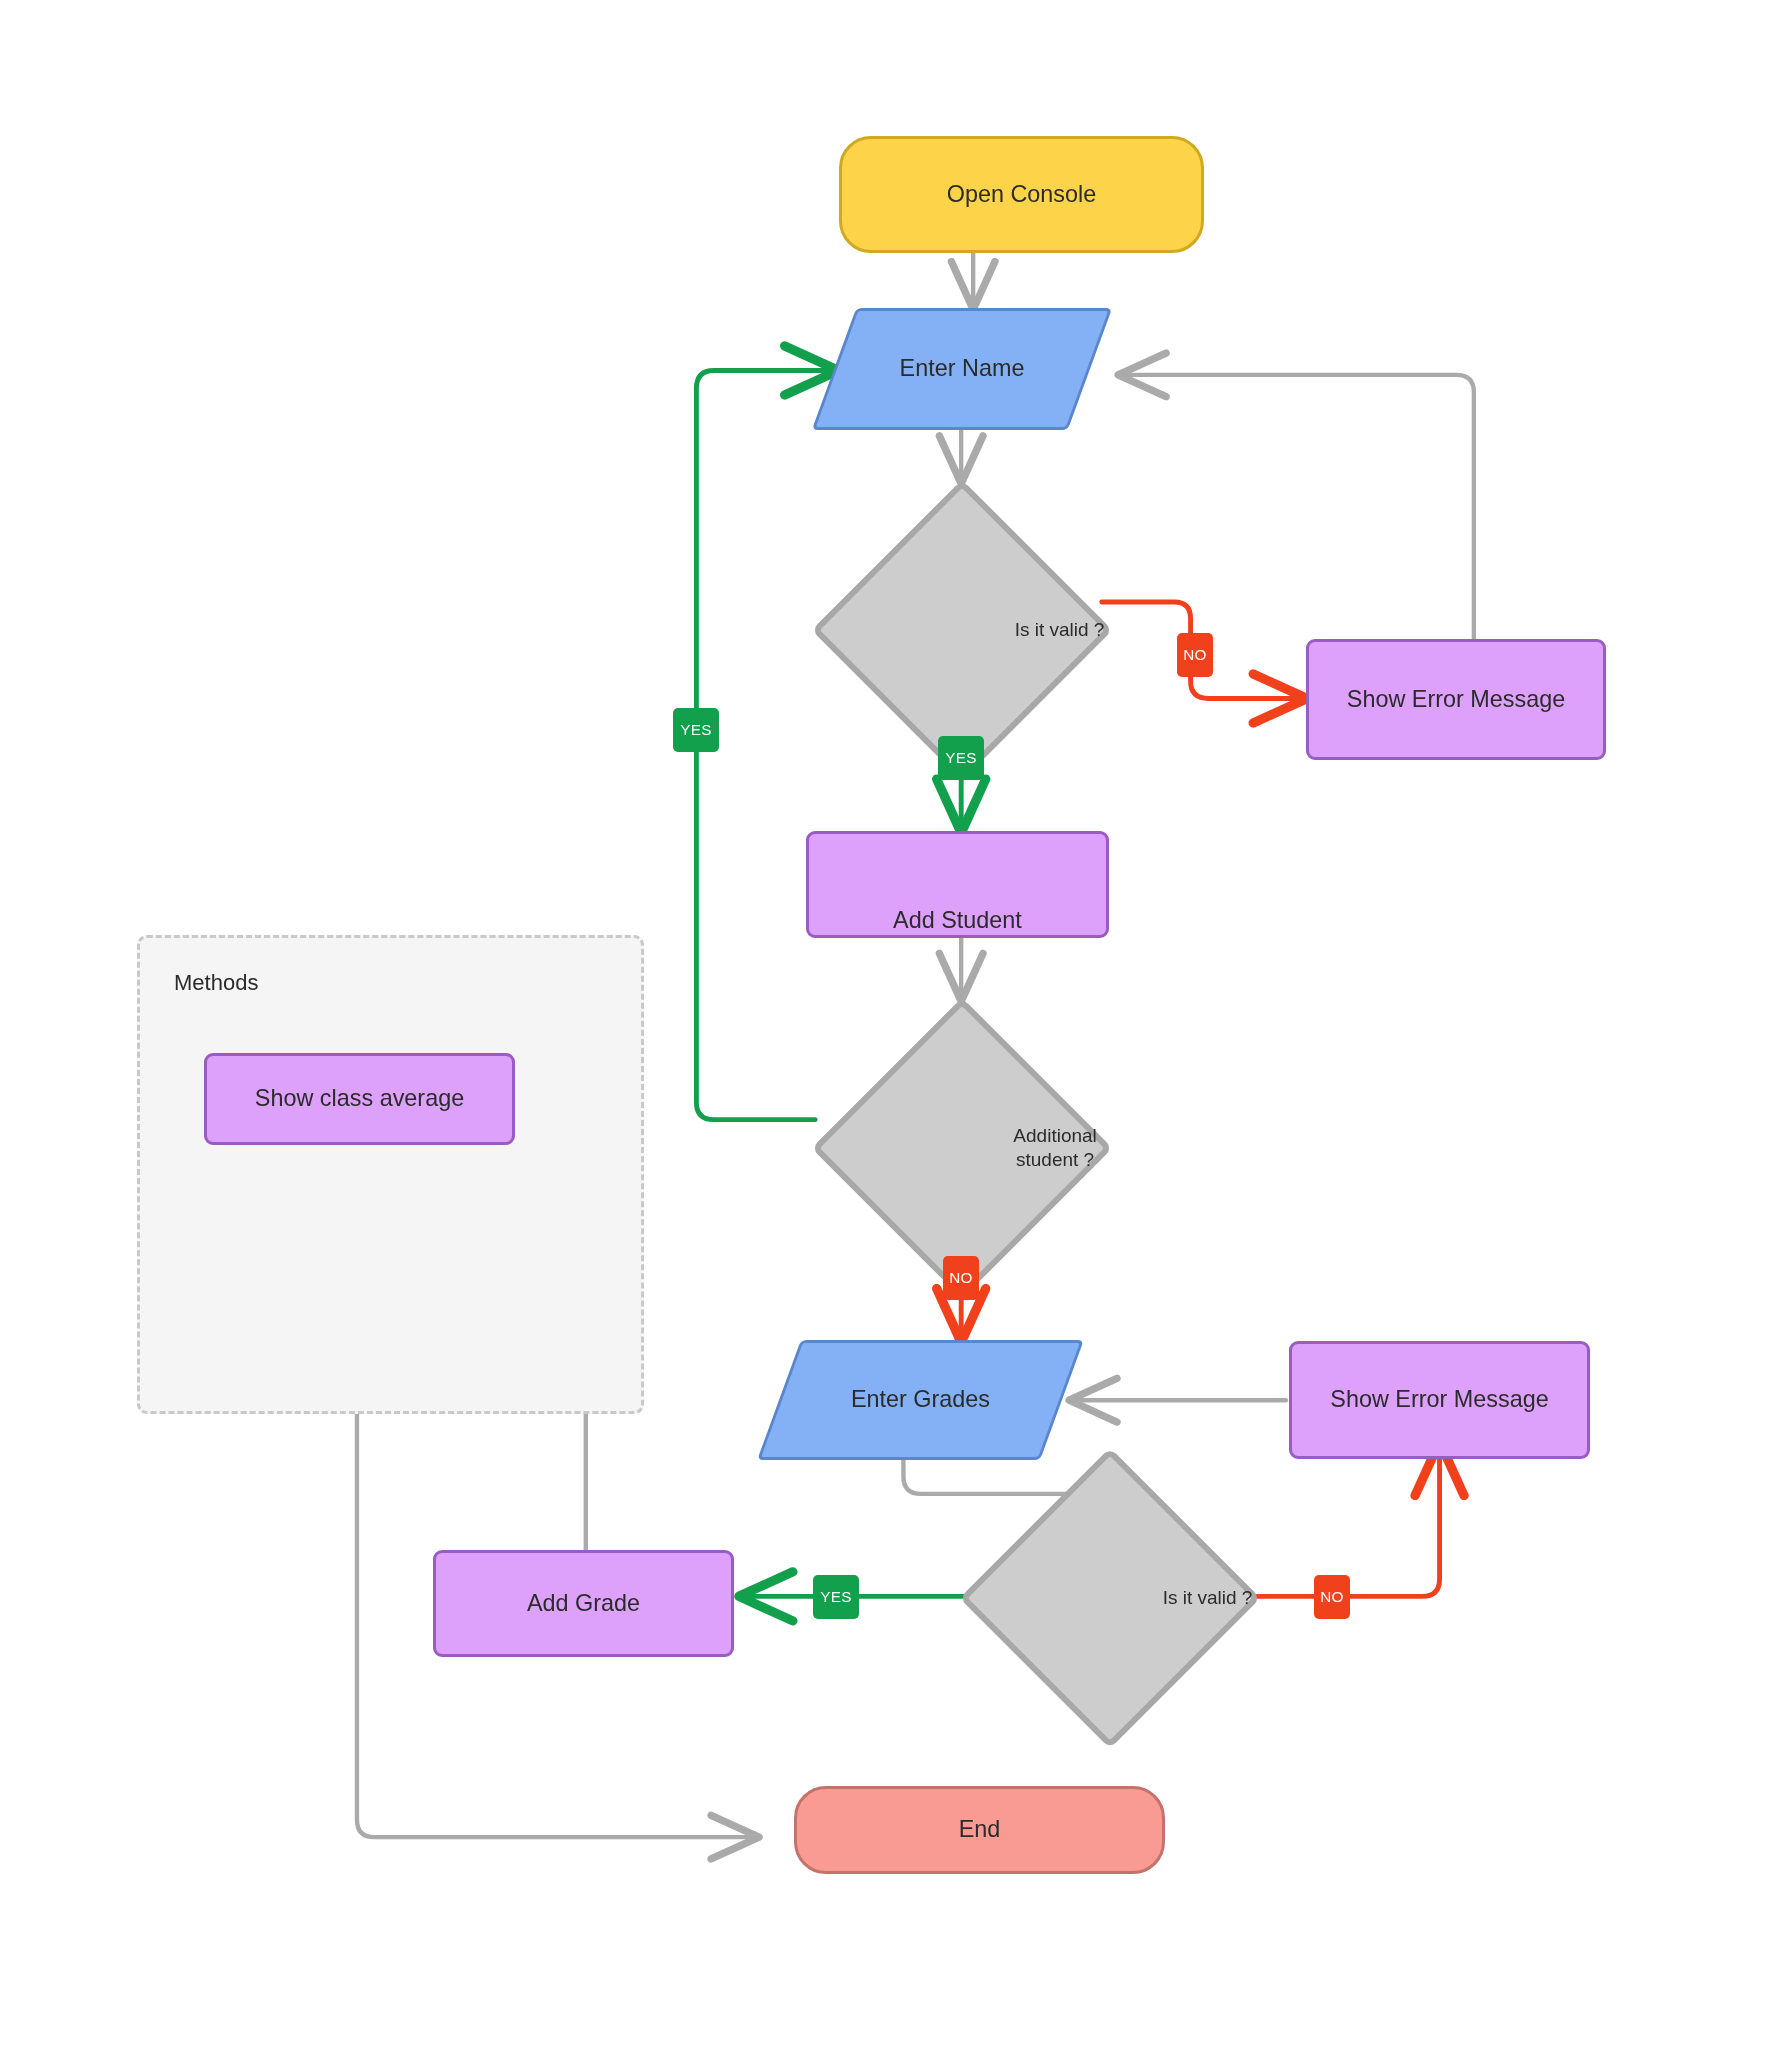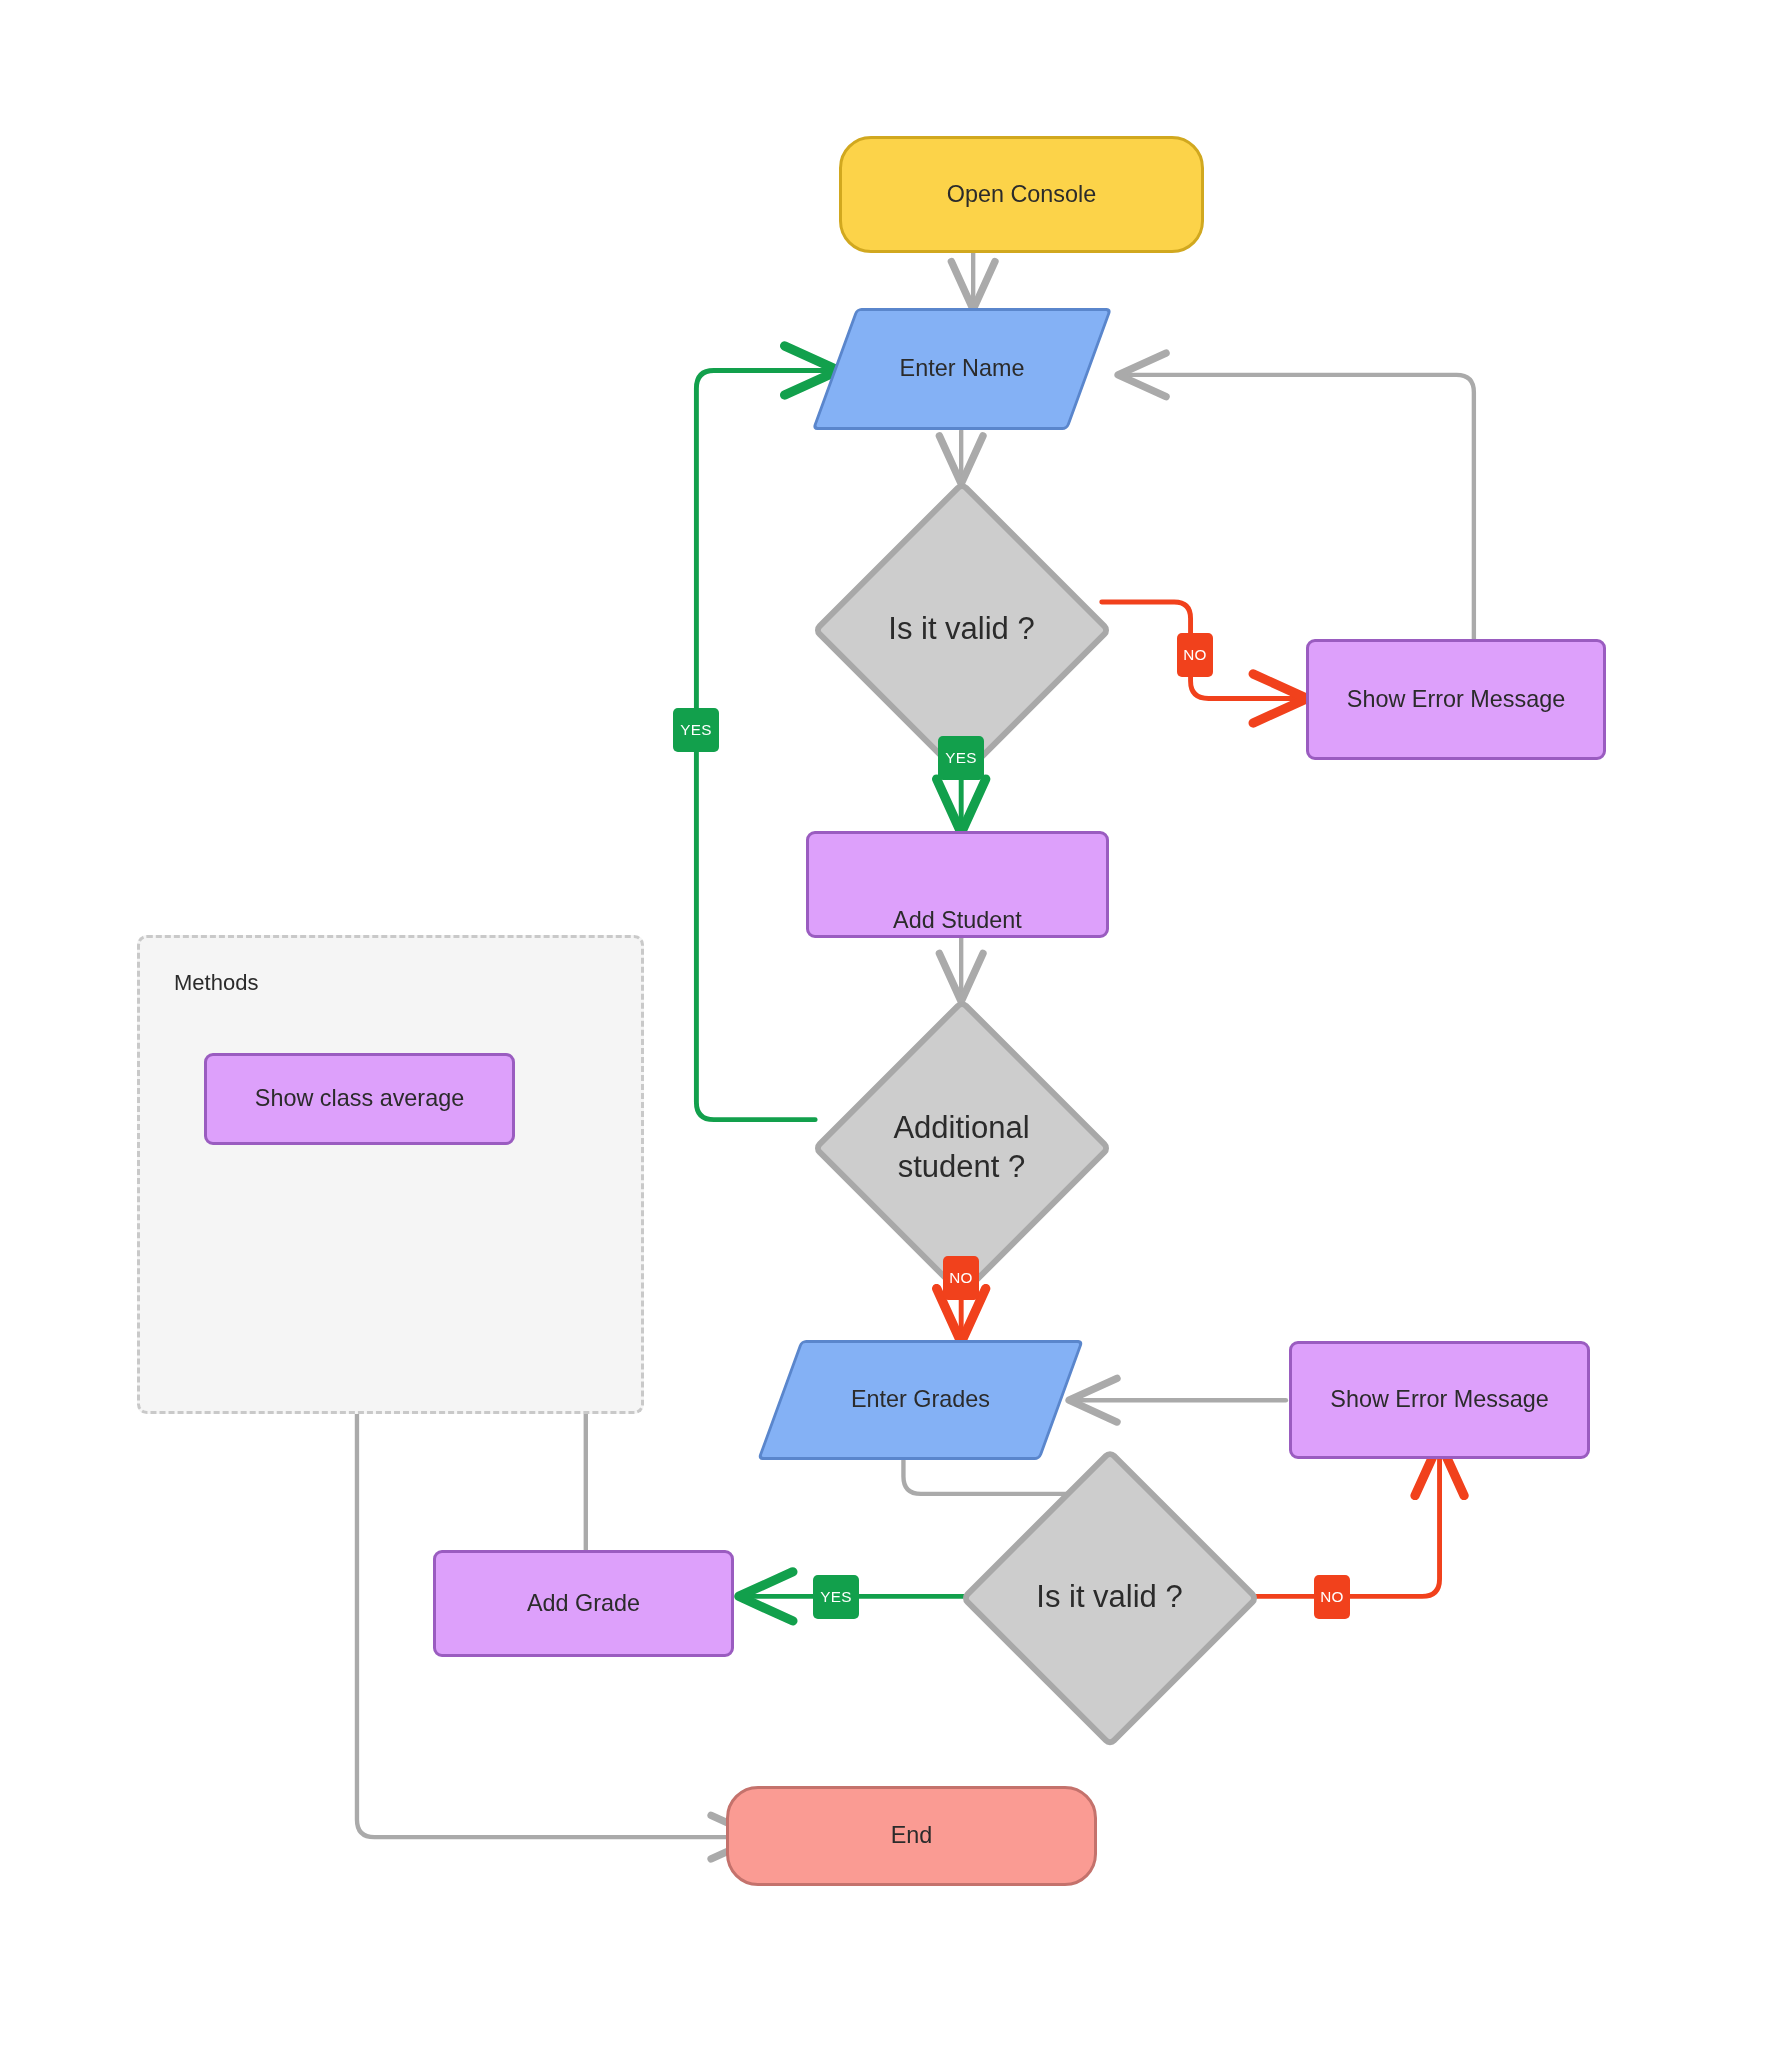--- a/index.html
+++ b/index.html
@@ -13,21 +13,21 @@
   .terminator{border-radius:32px;border:3.8px solid;font-size:23.4px;}
   .start{background:#fcd349;border-color:#d1a81f;}
   .end{background:#fa9b93;border-color:#c4726c;}
 
   .process{border:3.8px solid #9a5cc0;background:#dda0fb;border-radius:9px;font-size:23.4px;}
 
   .io{font-size:23.4px;}
   .io .skew{position:absolute;left:0;top:0;right:0;bottom:0;background:#84b1f5;border:3.8px solid #5a86cc;border-radius:5.4px;transform:skewX(-20deg);box-sizing:border-box;}
   .io span{position:relative;z-index:2;}
 
-  .decision{font-size:31px;}
+  .decision{font-size:19px;justify-content:flex-end;}
   .decision .dia{position:absolute;left:50%;top:50%;width:70.7%;height:70.7%;transform:translate(-50%,-50%) rotate(45deg);background:#cdcdcd;border:6px solid #a8a8a8;border-radius:8.7px;box-sizing:border-box;}
   .decision span{position:relative;z-index:2;}
 
   .group{position:absolute;box-sizing:border-box;border:3.8px dashed #c9c9c9;background:#f5f5f5;border-radius:9.8px;}
   .group-title{position:absolute;font-size:22px;color:#2b2b2b;}
 
   .badge{position:absolute;box-sizing:border-box;display:flex;align-items:center;justify-content:center;color:#ffffff;font-size:15.3px;border-radius:4.9px;letter-spacing:0.3px;}
   .badge-yes{background:#12a04c;}
   .badge-no{background:#f1411c;}
 </style>
@@ -132,21 +132,21 @@
 
   <div class="node process" style="left:433px; top:1550px; width:301px; height:107px;">
     <span>Add Grade</span>
   </div>
 
   <div class="node process" style="left:204px; top:1053px; width:311px; height:92px;">
     <span>Show class average</span>
   </div>
 
 
-  <div class="node terminator end" style="left:726px; top:1786px; width:371px; height:100px;">
+  <div class="node terminator end" style="left:794px; top:1786px; width:371px; height:88px;">
     <span>End</span>
   </div>
 
   <div class="badge badge-no" style="left:1177px; top:633px; width:36px; height:44px;">
     <span>NO</span>
   </div>
 
   <div class="badge badge-yes" style="left:938px; top:736px; width:46px; height:44px;">
     <span>YES</span>
   </div>

